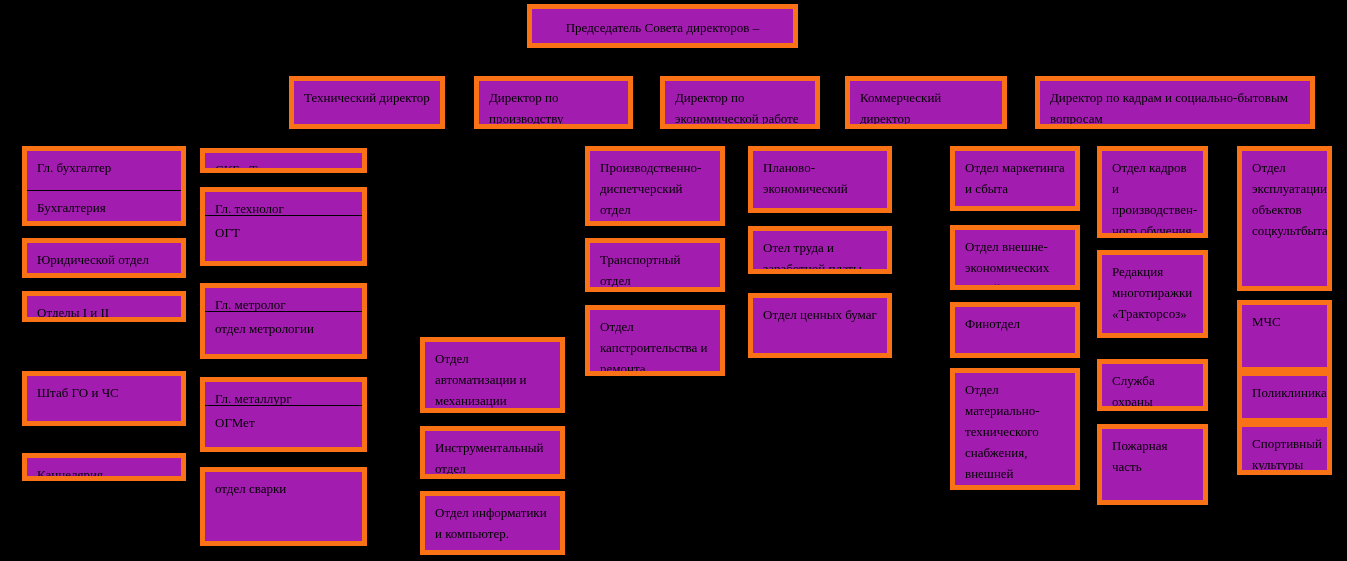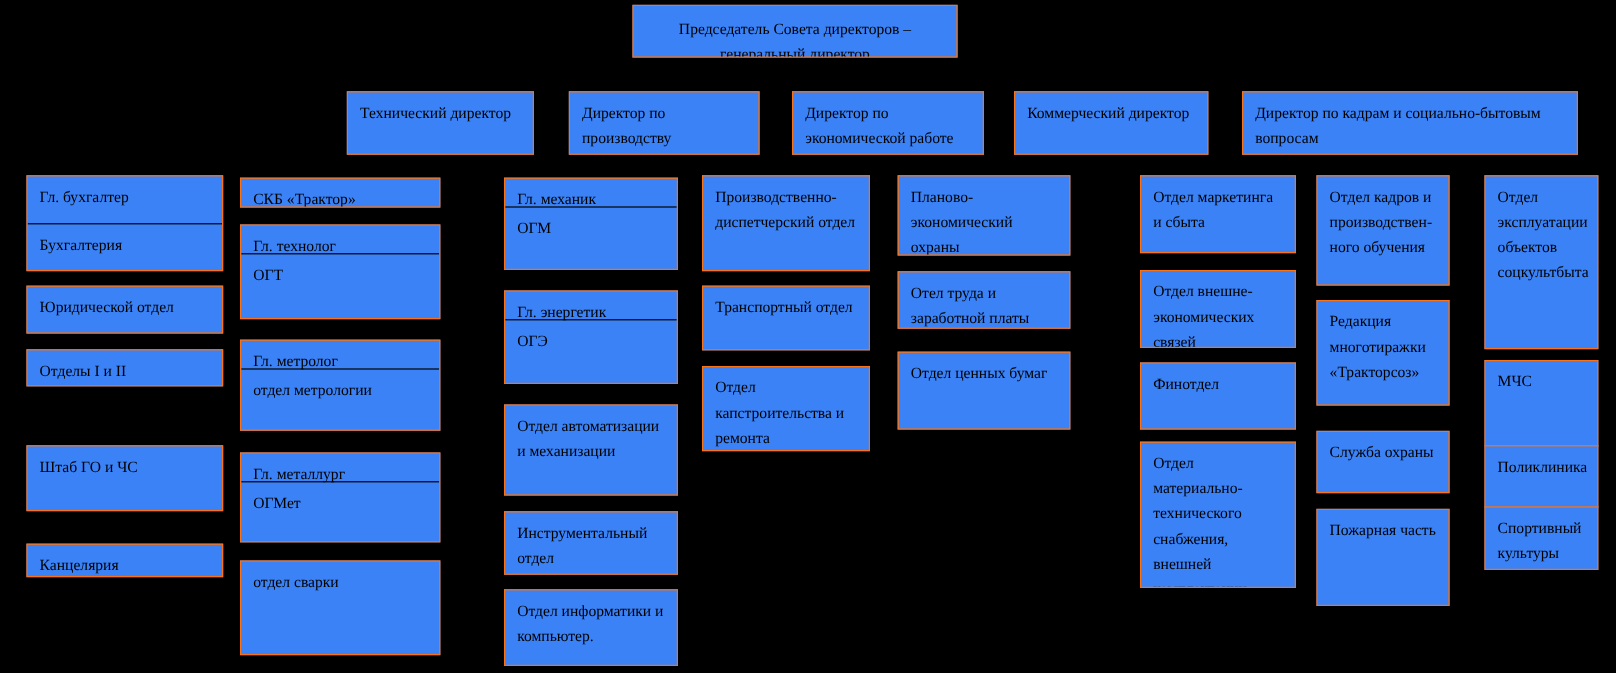--- a/index.html
+++ b/index.html
@@ -5,22 +5,22 @@
   html,body{margin:0;padding:0;background:#000;}
   #canvas{
     position:relative;
     width:1347px;height:561px;
     background:#000;
     font-family:"Liberation Serif","DejaVu Serif",serif;
     color:#000;
   }
   .box{
     position:absolute;
-    background:#3b82f6;
-    border:1px solid #f97316;
+    background:#a21caf;
+    border:5px solid #f97316;
     box-sizing:border-box;
     overflow:hidden;
   }
   .cell{
     padding:6px 8px 0 10px;
     font-size:13px;
     line-height:21px;
     box-sizing:border-box;
   }
   .two .cell-title{
@@ -88,28 +88,20 @@
     <div class="cell">отдел метрологии</div>
   </div>
   <div class="box two" style="left:200px;top:377px;width:167px;height:75px">
     <div class="cell cell-title">Гл. металлург</div>
     <div class="cell">ОГМет</div>
   </div>
   <div class="box two" style="left:200px;top:467px;width:167px;height:79px">
     <div class="cell">отдел сварки</div>
   </div>
 
-  <div class="box two" style="left:420px;top:148px;width:145px;height:77px">
-    <div class="cell cell-title">Гл.  механик</div>
-    <div class="cell">ОГМ</div>
-  </div>
-  <div class="box two" style="left:420px;top:242px;width:145px;height:78px">
-    <div class="cell cell-title">Гл.  энергетик</div>
-    <div class="cell">ОГЭ</div>
-  </div>
   <div class="box" style="left:420px;top:337px;width:145px;height:76px">
     <div class="cell">Отдел автоматизации и механизации</div>
   </div>
   <div class="box" style="left:420px;top:426px;width:145px;height:53px">
     <div class="cell">Инструментальный отдел</div>
   </div>
   <div class="box" style="left:420px;top:491px;width:145px;height:64px">
     <div class="cell">Отдел информатики и компьютер.</div>
   </div>
 

